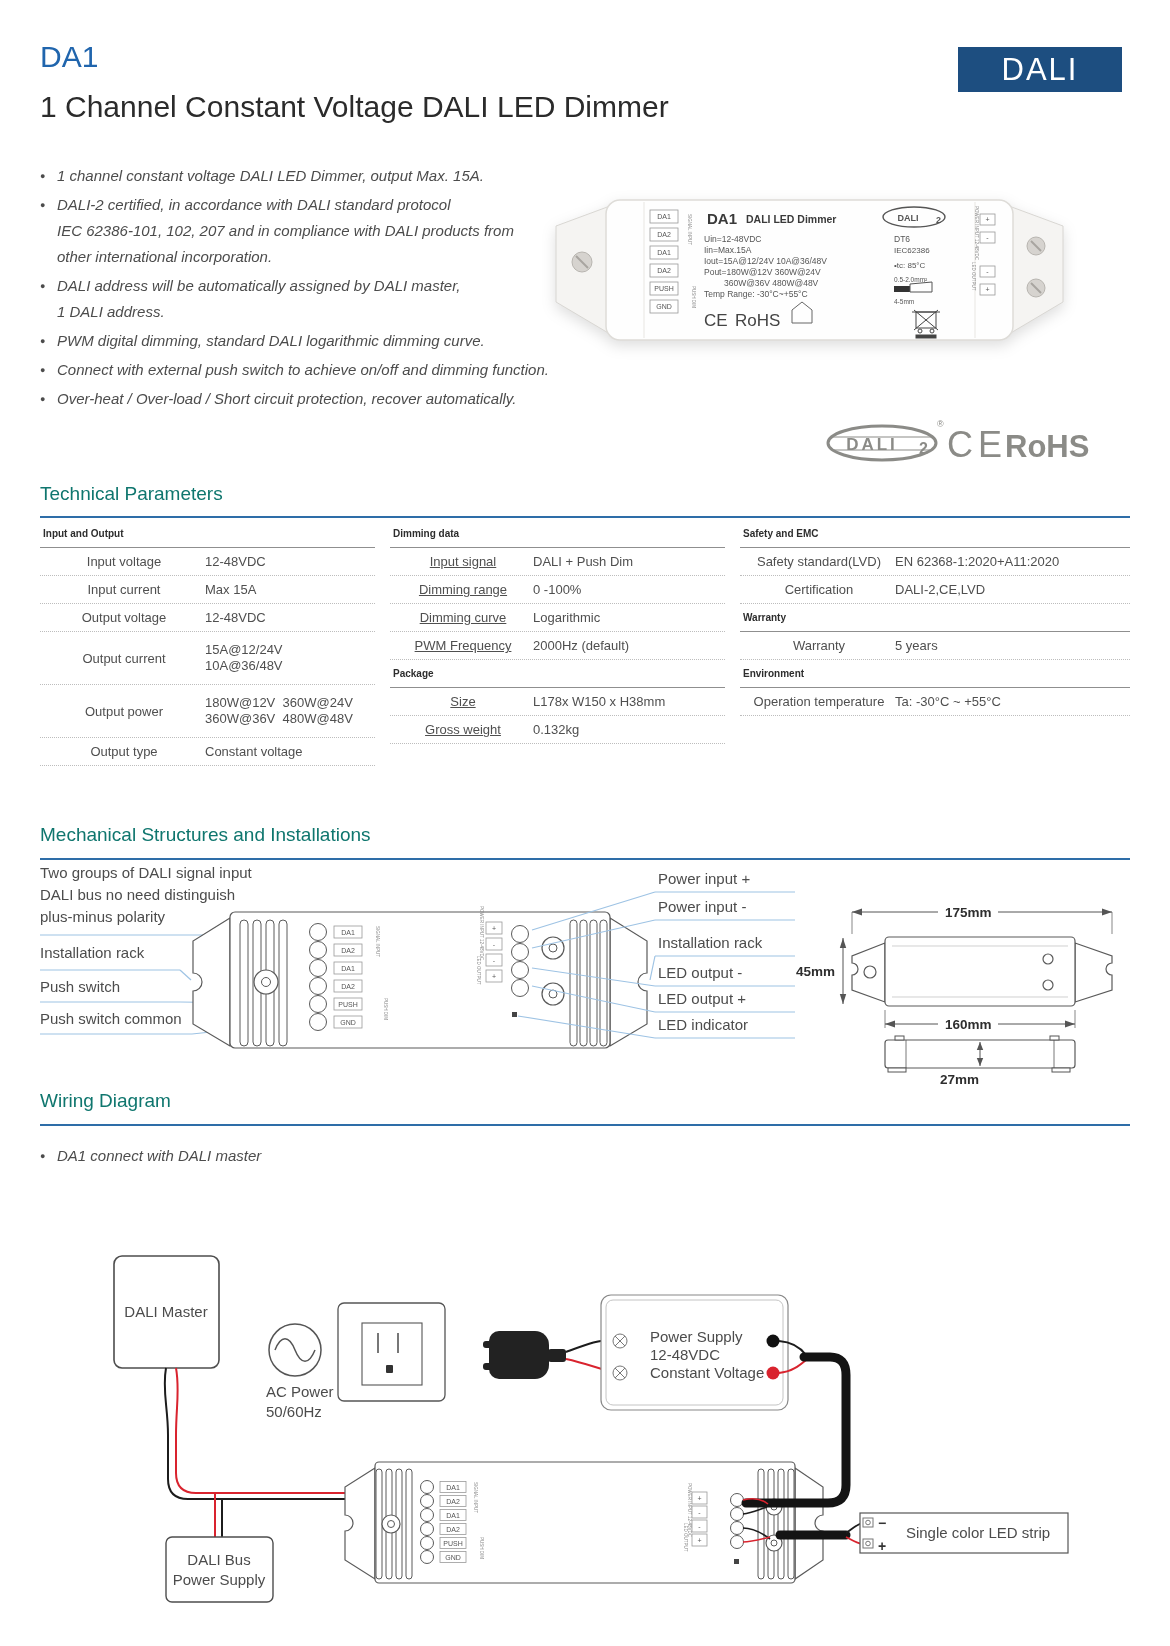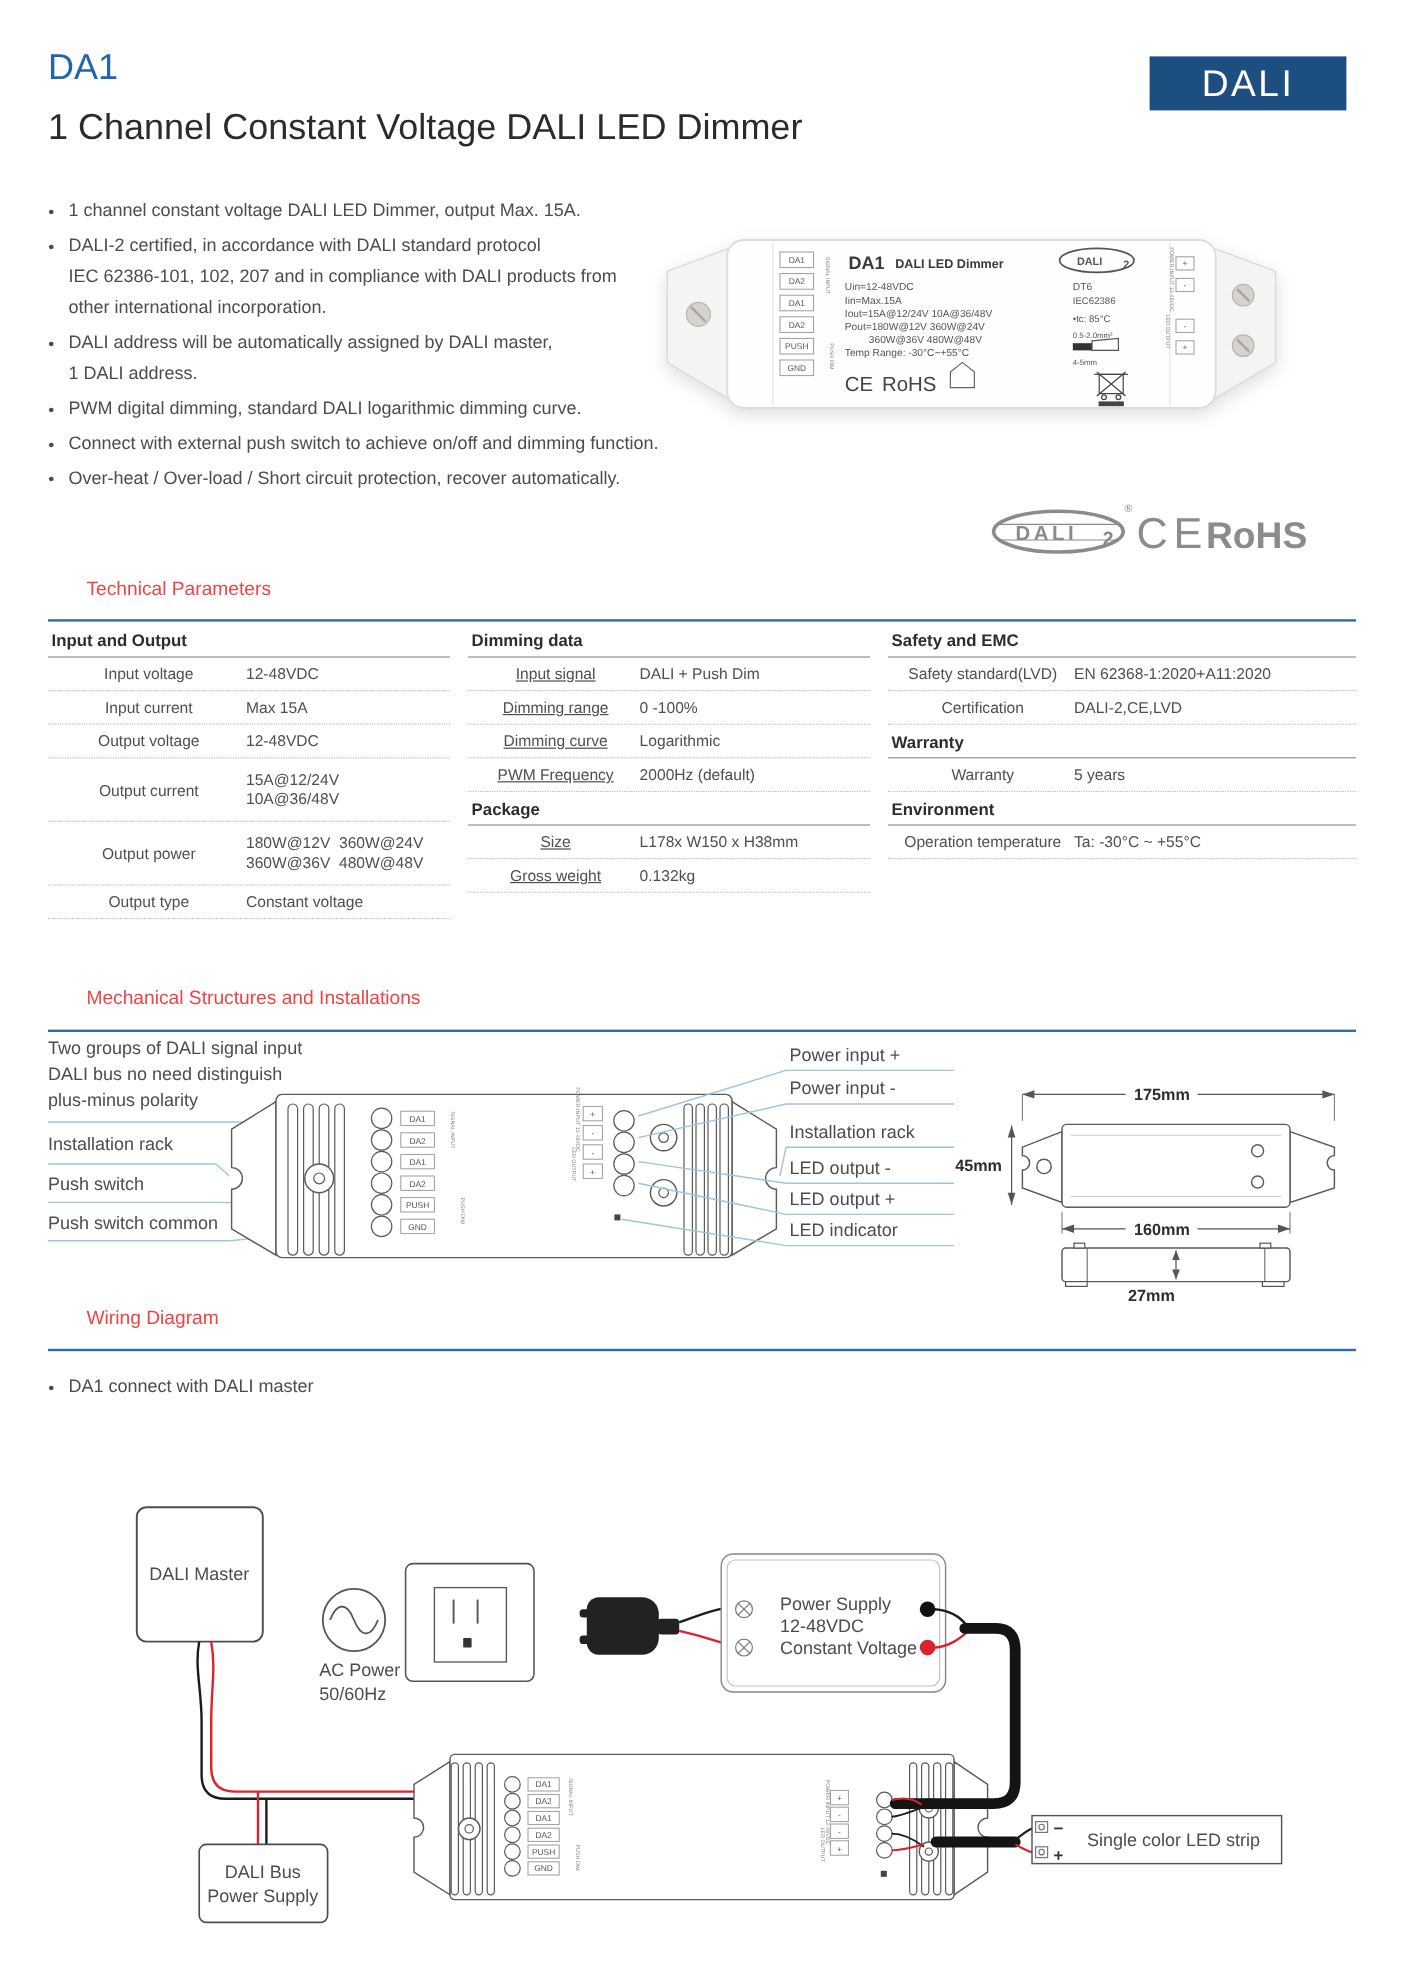--- a/index.html
+++ b/index.html
@@ -4,31 +4,31 @@
 <style>
   html,body{margin:0;padding:0;background:#fff;}
   .page{position:relative;width:1170px;height:1646px;background:#fff;overflow:hidden;
         font-family:"Liberation Sans", sans-serif;}
   
   .model-title{position:absolute;left:40px;top:40px;font-size:30px;color:#2065ad;}
   .brand-box{position:absolute;left:958px;top:47px;width:164px;height:45px;background:#1d4e80;
              color:#fff;display:flex;align-items:center;justify-content:center;font-size:31px;letter-spacing:2px;}
   .doc-title{position:absolute;left:40px;top:90px;font-size:30px;color:#2b2b2b;}
   
-  .features{position:absolute;left:40px;top:163px;width:560px;}
+  .features{position:absolute;left:40px;top:163px;width:560px;font-style:italic;}
   .feature{display:flex;margin-bottom:3px;font-size:15px;color:#4c4c4c;line-height:26px;}
   .feature .dot{flex:none;width:17px;font-size:9px;line-height:26px;color:#4c4c4c;}
   .feature .dot::before{content:"●";}
   .ftext{white-space:pre-line;}
   
-  .sec{position:absolute;font-size:16px;color:#ef4444;margin-left:32px;}
+  .sec{position:absolute;font-size:19px;color:#0f766e;}
   .rule{position:absolute;height:2px;background:#2e6da8;left:40px;width:1090px;}
   
   .tcol{position:absolute;top:519px;}
-  .th{height:28px;display:flex;align-items:center;font-size:14px;font-weight:bold;color:#2d2d2d;
+  .th{height:28px;display:flex;align-items:center;font-size:10px;font-weight:bold;color:#2d2d2d;
       border-bottom:1px solid #8f8f8f;padding-left:3px;}
   .trow{height:27px;display:flex;align-items:center;font-size:13px;color:#4f4f4f;border-bottom:1px dotted #bdbdbd;text-align:center;}
   .trow.d2{height:52px;}
   .trow .lbl{flex:none;padding-left:3px;}
   .trow .val{white-space:pre-wrap;line-height:16px;}
   .c1{left:40px;width:335px;} .c1 .lbl{width:162px;}
   .c2{left:390px;width:335px;} .c2 .lbl{width:140px;text-decoration:underline;}
   .c3{left:740px;width:390px;} .c3 .lbl{width:152px;}
   
   svg{position:absolute;overflow:visible;}

